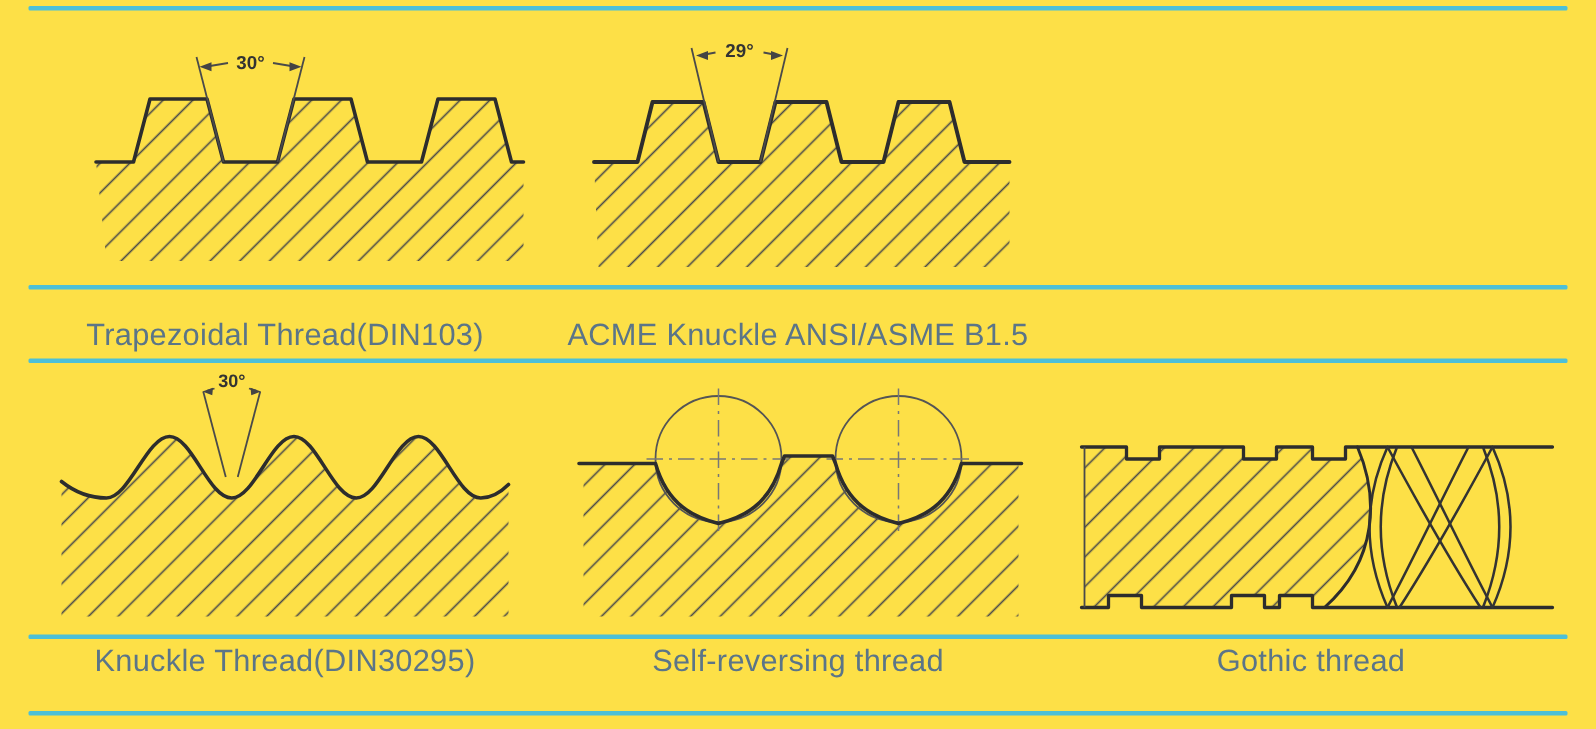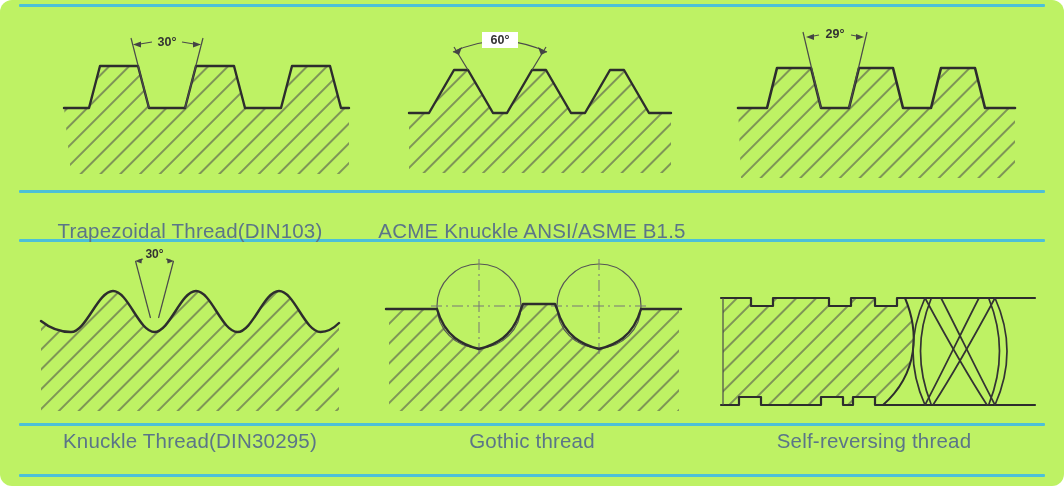--- a/index.html
+++ b/index.html
@@ -1,26 +1,26 @@
 <!DOCTYPE html>
 <html><head>
 <meta charset="utf-8">
 <style>
   html,body{margin:0;padding:0;background:#ffffff;}
-  .page{position:relative;width:1064px;height:486px;background:#bef264;overflow:hidden;
-        font-family:"Liberation Sans", sans-serif;border-radius:12px;}
+  .page{position:relative;width:1064px;height:486px;background:#fde047;overflow:hidden;
+        font-family:"Liberation Sans", sans-serif;}
   .rule{position:absolute;left:19px;right:19px;height:3px;background:#4cc0d8;border-radius:1px;}
   .rule.r1{top:4px;}
   .rule.r2{top:190px;}
   .rule.r3{top:239px;}
   .rule.r4{top:423px;}
   .rule.r5{top:474px;}
   .row{position:absolute;left:19px;right:19px;display:flex;}
   .row.drawings1{top:8px;height:181px;}
-  .row.labels1{top:209px;height:44px;}
+  .row.labels1{top:192px;height:44px;align-items:flex-end;}
   .row.drawings2{top:243px;height:179px;}
   .row.labels2{top:427px;height:28px;}
   .cell{width:342px;flex:0 0 342px;display:flex;align-items:center;justify-content:center;}
   .cap{width:342px;flex:0 0 342px;display:flex;align-items:center;justify-content:center;
        color:#5b7588;font-size:20.5px;letter-spacing:.2px;}
   svg{display:block;}
   svg text.ang{font-family:"Liberation Sans",sans-serif;font-size:12.5px;font-weight:700;fill:#333;}
   .prof{fill:none;stroke:#2d2d2d;stroke-width:2.4;stroke-linejoin:round;stroke-linecap:round;}
   .prof2{fill:none;stroke:#2d2d2d;stroke-width:2.2;stroke-linejoin:round;stroke-linecap:round;}
   .thin{fill:none;stroke:#4a4a4a;stroke-width:1.2;}
@@ -54,38 +54,20 @@
         <line class="thin" x1="130" y1="100" x2="112" y2="30"></line>
         <line class="thin" x1="166" y1="100" x2="184" y2="30"></line>
         <line class="thin" x1="133" y1="34" x2="121" y2="36"></line>
         <line class="thin" x1="163" y1="34" x2="175" y2="36"></line>
         <path class="ah" d="M114,36.5 L122,33.5 L122,39.5 Z"></path>
         <path class="ah" d="M182,36.5 L174,33.5 L174,39.5 Z"></path>
         <text class="ang" x="148" y="38" text-anchor="middle">30°</text>
       </svg>
     </div>
 
-    <div class="cell">
-      <svg width="342" height="181" viewBox="0 0 342 181">
-        <defs>
-          <pattern id="h2" width="14" height="14" patternUnits="userSpaceOnUse" patternTransform="rotate(-45)">
-            <line x1="0" y1="7" x2="14" y2="7" stroke="#4a4a4a" stroke-width="1.1"></line>
-          </pattern>
-        </defs>
-        <path fill="url(#h2)" stroke="none" d="M48,105 L68,105 L93,62 L107,62 L132,105 L146,105 L171,62 L185,62 L210,105 L224,105 L249,62 L263,62 L288,105 L310,105 L310,165 L48,165 Z"></path>
-        <path class="prof" d="M48,105 L68,105 L93,62 L107,62 L132,105 L146,105 L171,62 L185,62 L210,105 L224,105 L249,62 L263,62 L288,105 L310,105"></path>
-        <line class="thin" x1="107" y1="62" x2="93" y2="39"></line>
-        <line class="thin" x1="171" y1="62" x2="185" y2="39"></line>
-        <path class="thin" d="M92,44 Q139,22 186,44"></path>
-        <path class="ah" d="M92,44 L101,39 L98,47 Z"></path>
-        <path class="ah" d="M186,44 L177,39 L180,47 Z"></path>
-        <rect x="121" y="24" width="36" height="16" fill="#ffffff" stroke="none"></rect>
-        <text class="ang" x="139" y="36" text-anchor="middle">60°</text>
-      </svg>
-    </div>
 
     <div class="cell">
       <svg width="342" height="181" viewBox="0 0 342 181">
         <defs>
           <pattern id="h3" width="14" height="14" patternUnits="userSpaceOnUse" patternTransform="rotate(-45)">
             <line x1="0" y1="7" x2="14" y2="7" stroke="#4a4a4a" stroke-width="1.1"></line>
           </pattern>
         </defs>
         <path fill="url(#h3)" stroke="none" d="M35,100 L64,100 L74,60 L108,60 L118,100 L146,100 L156,60 L190,60 L200,100 L228,100 L238,60 L272,60 L282,100 L312,100 L312,170 L38,170 Z"></path>
         <path class="prof" style="stroke-width:2.6" d="M35,100 L64,100 L74,60 L108,60 L118,100 L146,100 L156,60 L190,60 L200,100 L228,100 L238,60 L272,60 L282,100 L312,100"></path>
@@ -165,17 +147,17 @@
           <path class="xcur" d="M238,55 C256,90 272,124 292,162"></path>
           <path class="xcur" d="M292,55 C272,92 252,128 230,162"></path>
           <path class="xcur" d="M276,55 C258,90 242,124 222,162"></path>
         </g>
       </svg>
     </div>
   </div>
 
   <div class="row labels2">
     <div class="cap">Knuckle Thread(DIN30295)</div>
+    <div class="cap">Self-reversing thread</div>
     <div class="cap">Gothic thread</div>
-    <div class="cap">Self-reversing thread</div>
   </div>
 
 </div>
 
 </body></html>

